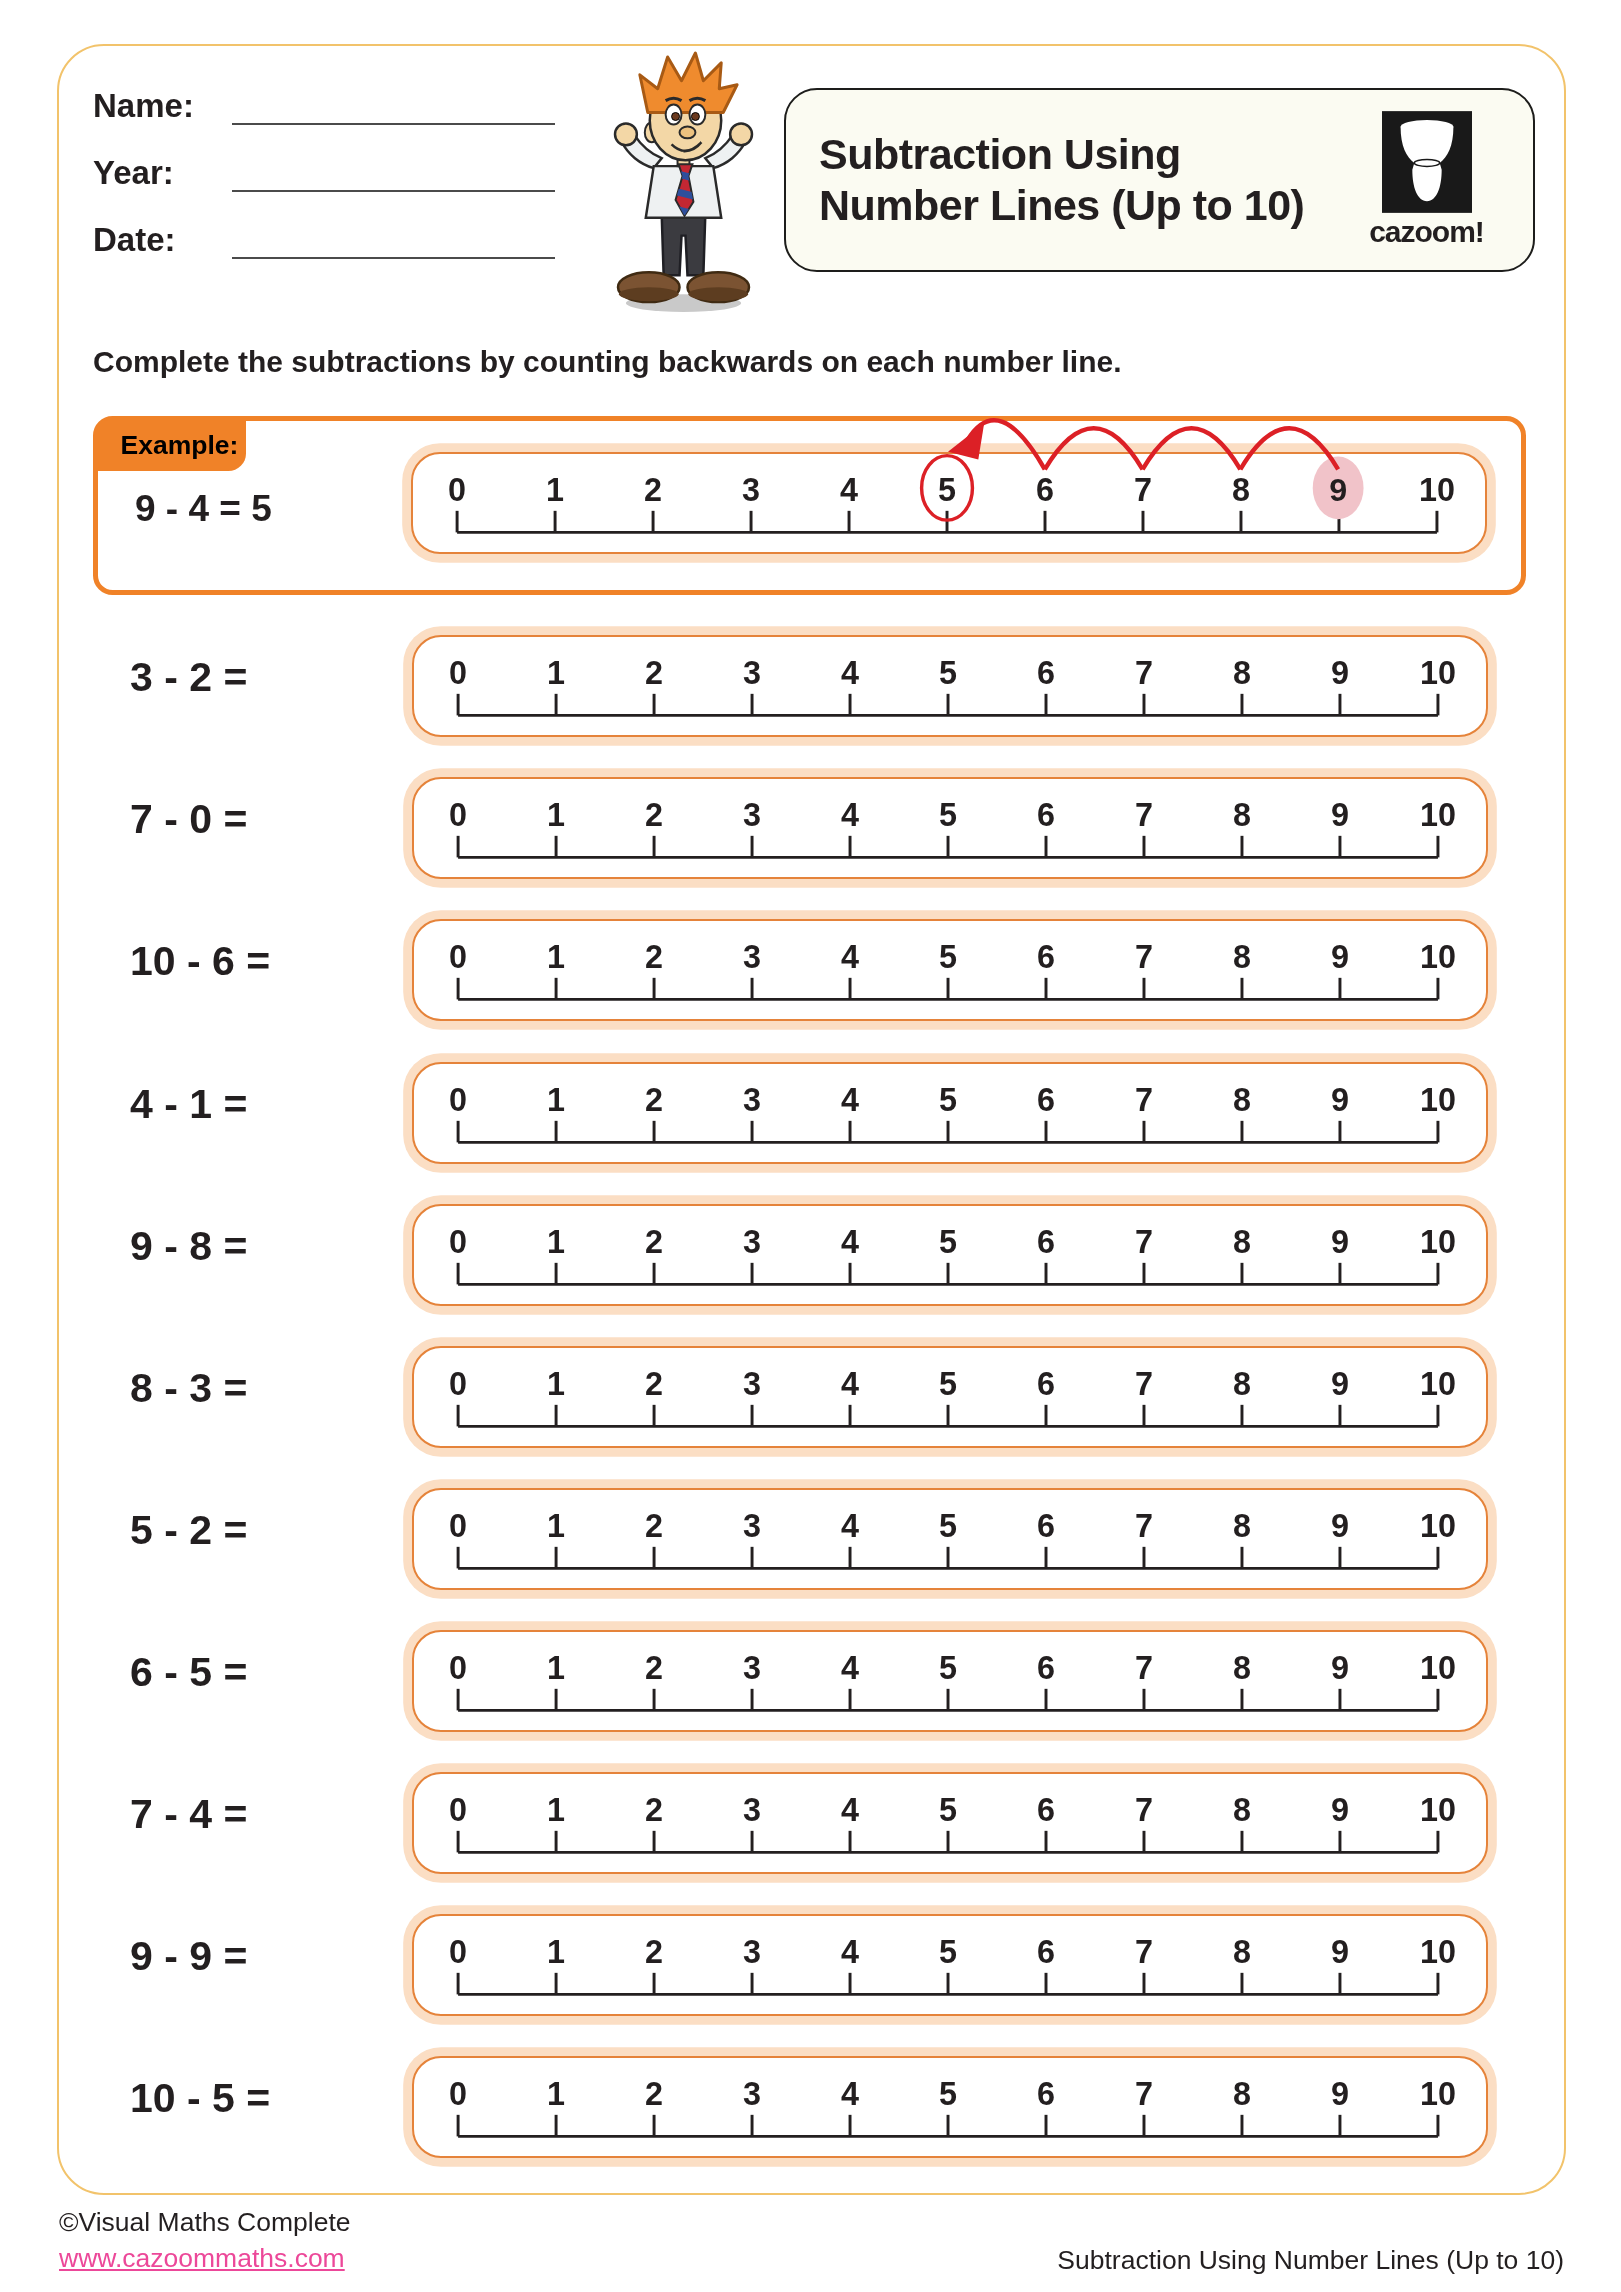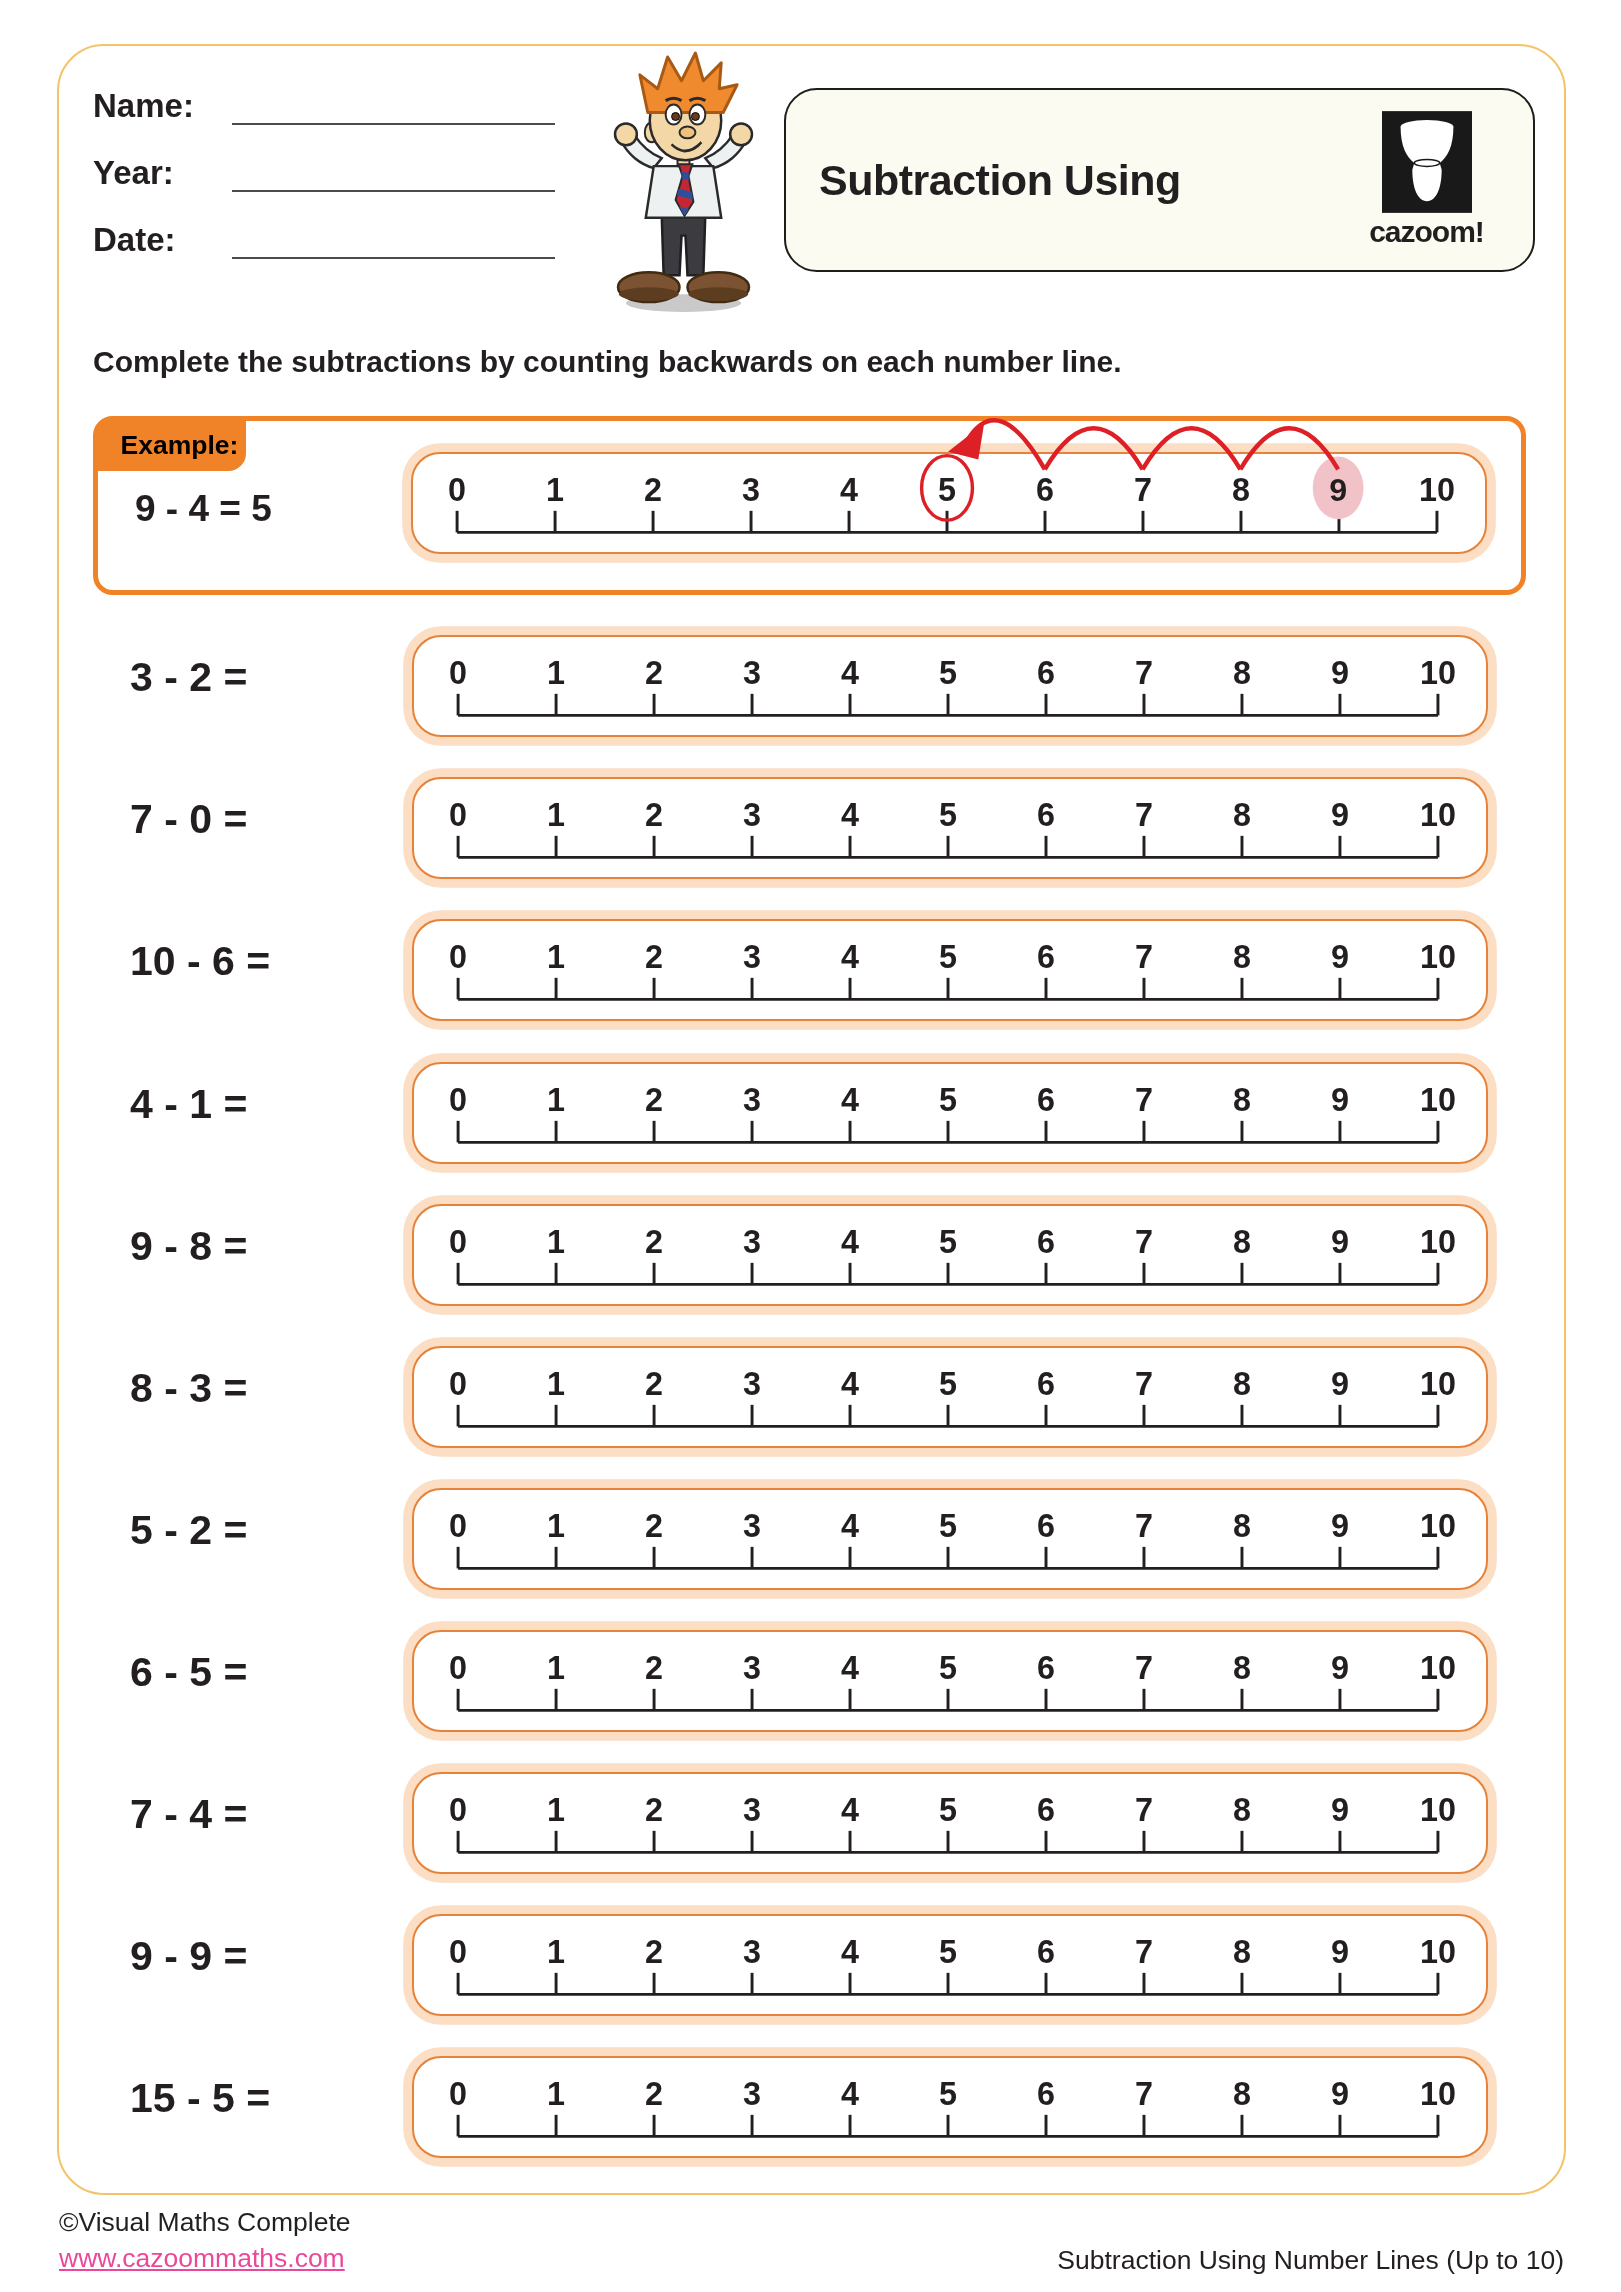--- a/index.html
+++ b/index.html
@@ -111,20 +111,21 @@
   <ellipse cx="116" cy="66" rx="8" ry="10" fill="#fff" stroke="#2a2a2a" stroke-width="2"></ellipse>
   <circle cx="94" cy="68" r="4" fill="#6b3a1e" stroke="#000" stroke-width="1"></circle>
   <circle cx="114" cy="68" r="4" fill="#6b3a1e" stroke="#000" stroke-width="1"></circle>
   <ellipse cx="106" cy="84" rx="8" ry="6" fill="#edc27f" stroke="#2a2a2a" stroke-width="2"></ellipse>
   <path d="M90 96 Q104 110 120 94 Q113 103 103 103 Q95 101 90 96 Z" fill="#fff" stroke="#2a2a2a" stroke-width="2.5"></path>
 </svg>
 
 <div class="title-box">
   <div class="title-text">
     <div>Subtraction Using</div>
+    <div>Number Lines (Up to 10)</div>
   </div>
   <div class="logo">
     <svg width="90" height="102" viewBox="0 0 92 104">
       <rect x="0" y="0" width="92" height="104" fill="#191919"></rect>
       <ellipse cx="46" cy="16" rx="27" ry="7" fill="#ffffff"></ellipse>
       <path d="M19 16 C19 36 25 47 33 53 L31 60 C31 78 36 92 46 92 C56 92 61 78 61 60 L59 53 C67 47 73 36 73 16 Z" fill="#ffffff"></path>
       <ellipse cx="46" cy="53" rx="13" ry="3.5" fill="none" stroke="#191919" stroke-width="1.5"></ellipse>
     </svg>
     <div class="logo-word">cazoom!</div>
   </div>
@@ -479,21 +480,21 @@
             <text x="845" y="48" text-anchor="middle" font-family="Liberation Sans, sans-serif" font-size="33" font-weight="bold" fill="#231F20">8</text>
             <line x1="945" y1="58" x2="945" y2="80" stroke="#231F20" stroke-width="3"></line>
             <text x="945" y="48" text-anchor="middle" font-family="Liberation Sans, sans-serif" font-size="33" font-weight="bold" fill="#231F20">9</text>
             <line x1="1045" y1="58" x2="1045" y2="80" stroke="#231F20" stroke-width="3"></line>
             <text x="1045" y="48" text-anchor="middle" font-family="Liberation Sans, sans-serif" font-size="33" font-weight="bold" fill="#231F20">10</text>
           </svg></div>
     </div>
   </div>
 
   <div class="problem-row" style="top: 2056px;">
-    <div class="equation">15 - 5 =</div>
+    <div class="equation">10 - 5 =</div>
     <div class="capsule">
       <div class="nl-holder"><svg width="1070" height="98" viewBox="0 0 1092 100">
             <line x1="45" y1="80" x2="1045" y2="80" stroke="#231F20" stroke-width="3"></line>
             <line x1="45" y1="58" x2="45" y2="80" stroke="#231F20" stroke-width="3"></line>
             <text x="45" y="48" text-anchor="middle" font-family="Liberation Sans, sans-serif" font-size="33" font-weight="bold" fill="#231F20">0</text>
             <line x1="145" y1="58" x2="145" y2="80" stroke="#231F20" stroke-width="3"></line>
             <text x="145" y="48" text-anchor="middle" font-family="Liberation Sans, sans-serif" font-size="33" font-weight="bold" fill="#231F20">1</text>
             <line x1="245" y1="58" x2="245" y2="80" stroke="#231F20" stroke-width="3"></line>
             <text x="245" y="48" text-anchor="middle" font-family="Liberation Sans, sans-serif" font-size="33" font-weight="bold" fill="#231F20">2</text>
             <line x1="345" y1="58" x2="345" y2="80" stroke="#231F20" stroke-width="3"></line>

